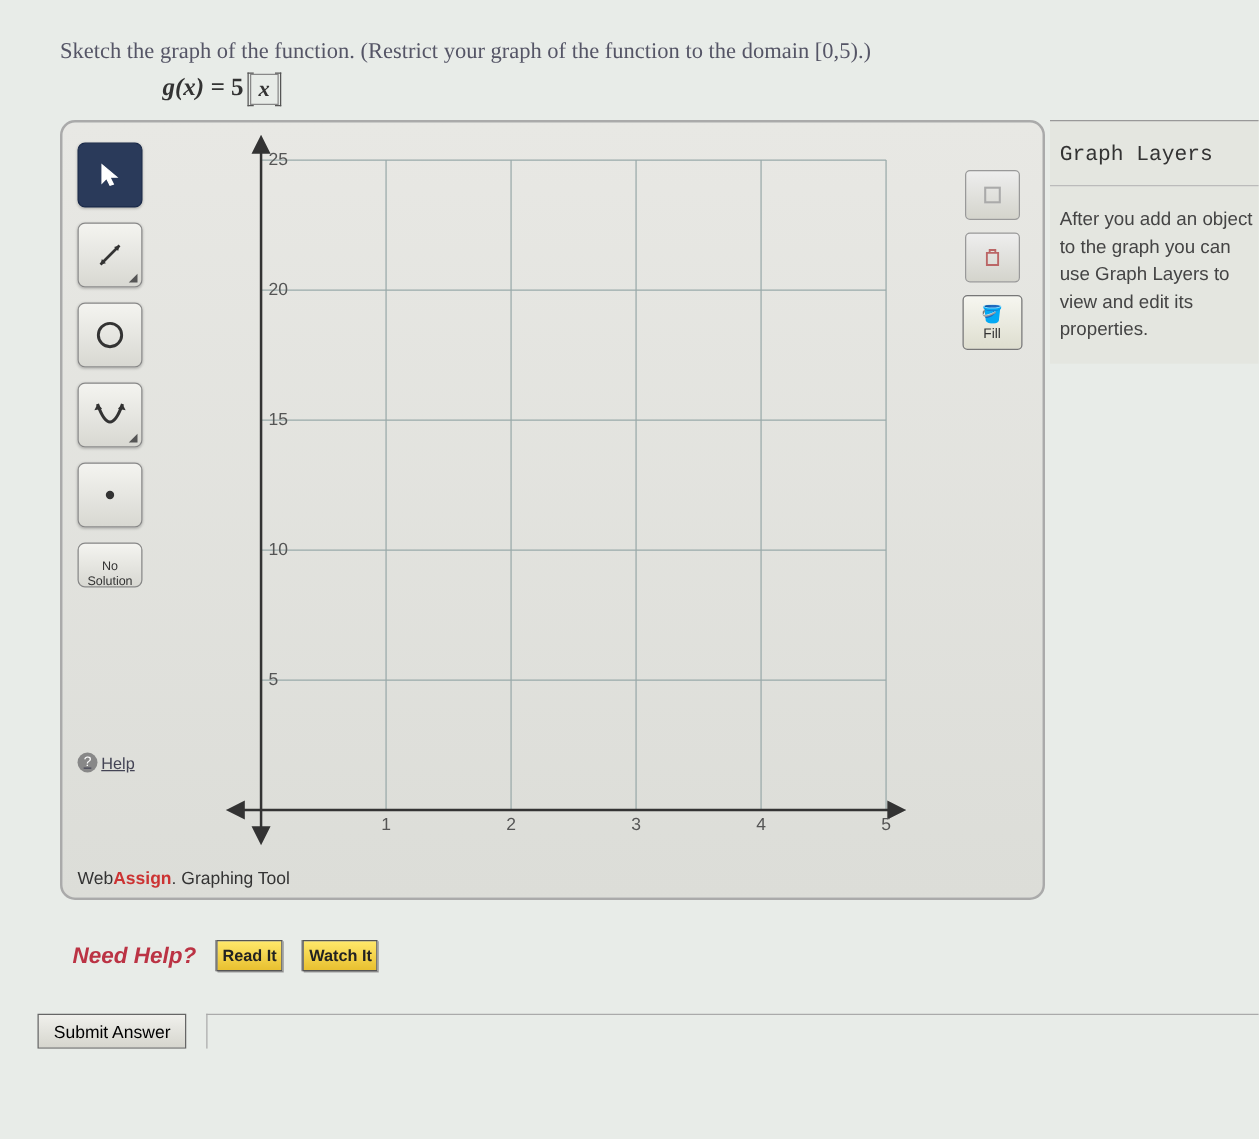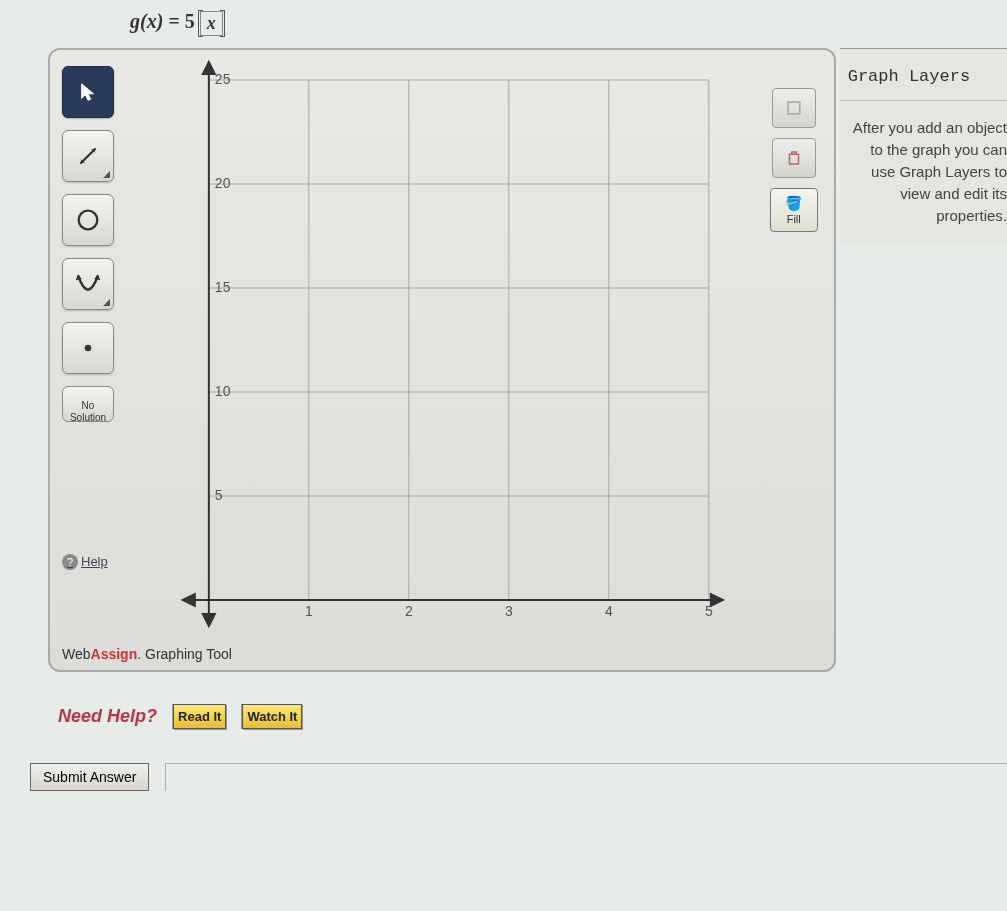--- a/index.html
+++ b/index.html
@@ -187,21 +187,20 @@
     background: #e4e6e0;
     font-family: Liberation Mono, monospace;
   }
   .side-body {
     border-top: 1px solid #bbb;
     padding: 16px 0 16px 8px;
     font-size: 15px;
     color: #444;
     line-height: 22px;
     background: #e4e6e0;
-    text-align: right;
   }
 
   .need-help {
     margin: 32px 0 20px 48px;
     display: flex;
     align-items: center;
     gap: 16px;
   }
   .need-help-label {
     color: #b34;
@@ -239,20 +238,21 @@
     margin-top: 0;
     height: 28px;
     border-left: 1px solid #aaa;
   }
 </style>
 </head>
 <body>
 
 <div class="page">
 
+  <div class="prompt">Sketch the graph of the function. (Restrict your graph of the function to the domain [0,5).)</div>
 
   <div class="formula">
     <span>g(x) = </span>
     <span class="coef">5</span>
     <span class="floor"><span>x</span></span>
   </div>
 
   <div class="graph-widget">
     <div class="graph-panel">
       <div class="graph-inner">

